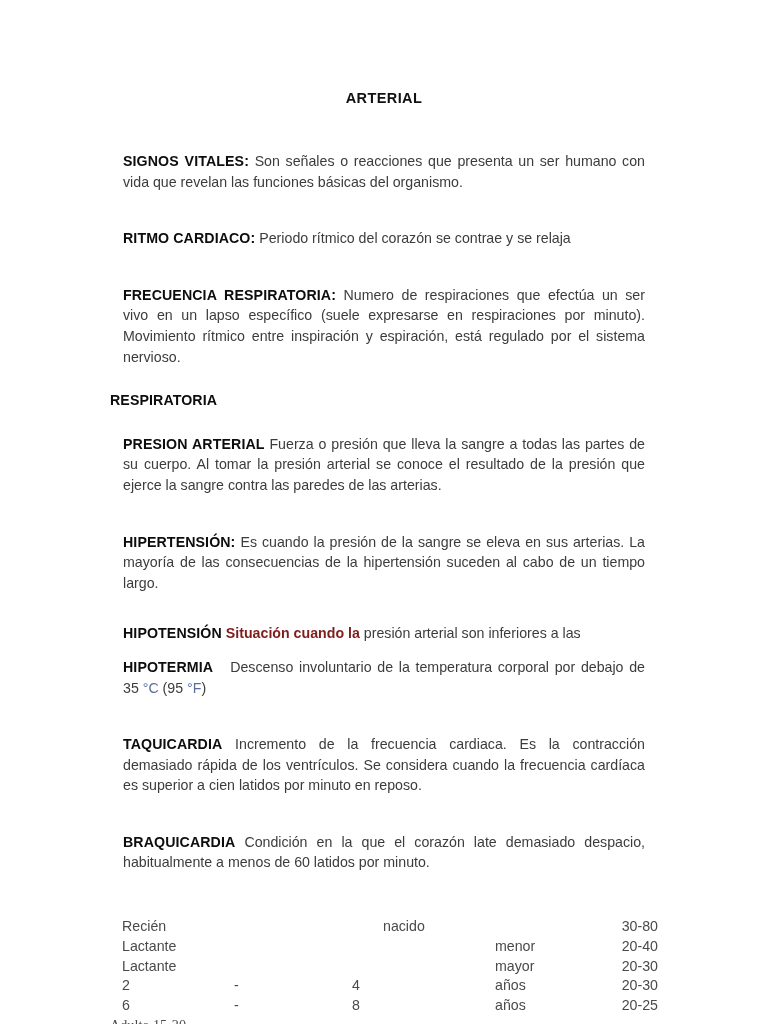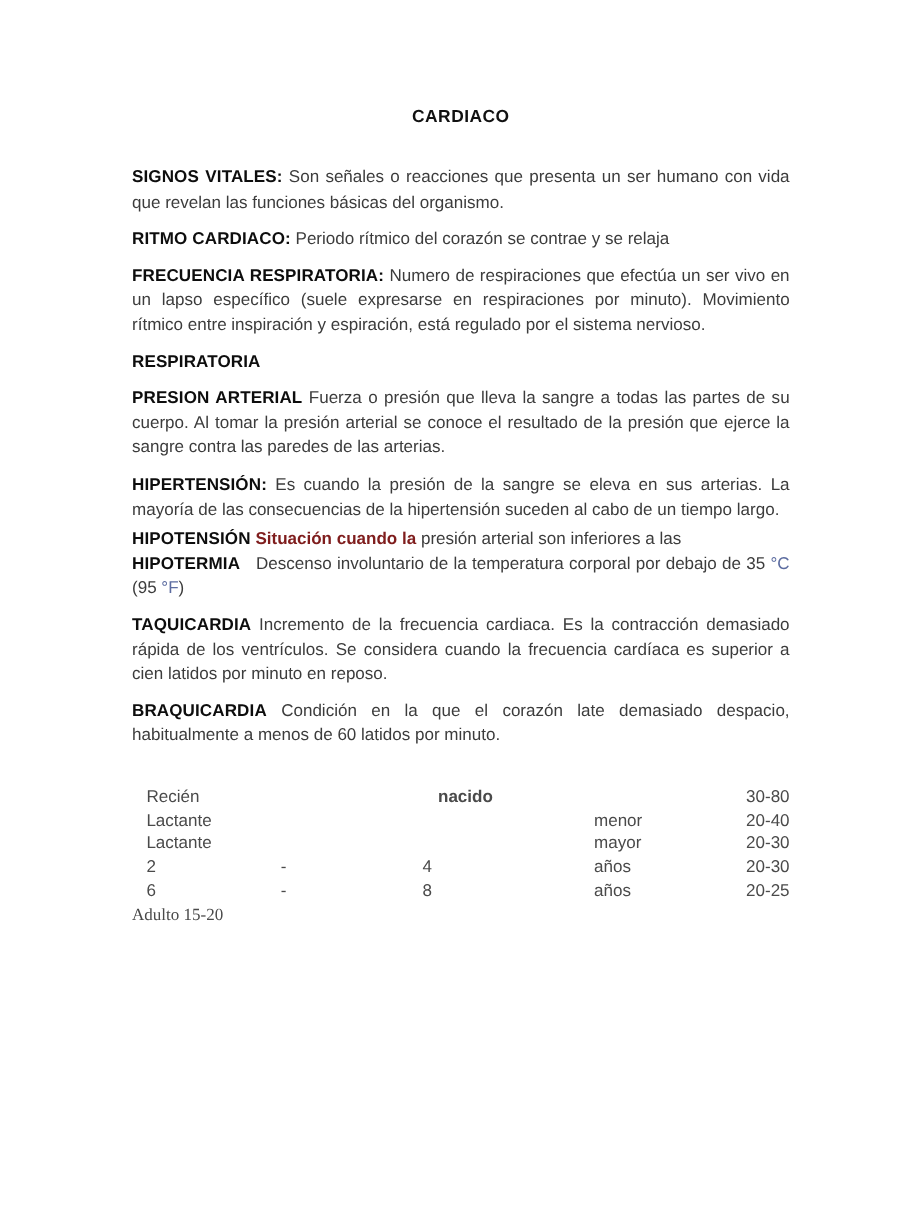--- a/index.html
+++ b/index.html
@@ -36,21 +36,21 @@
     letter-spacing: 0.4px;
     margin: 0;
     padding-top: 89px;
     line-height: 18px;
   }
   .para {
     font-size: 14.2px;
     line-height: 20.6px;
     text-align: justify;
     text-justify: inter-word;
-    margin: 0;
+    margin: 13px;
     color: #3c3c3c;
   }
   .para .term {
     font-weight: bold;
     color: #0d0d0d;
     letter-spacing: 0.1px;
   }
   .para .term-sub {
     font-weight: bold;
     color: #7f1d1d;
@@ -89,38 +89,38 @@
     position: relative;
     height: 19.8px;
   }
   .vcell {
     position: absolute;
     top: 0;
   }
   .c-a { left: 0px; margin-left: 12px; }
   .c-dash { left: 124px; }
   .c-b { left: 242px; }
-  .c-b2 { left: 255px; font-weight: bold; }
+  .c-b2 { left: 273px; }
   .c-c { left: 385px; }
   .c-val { left: 0px; width: 548px; text-align: right; }
   .row-simple {
     display: block;
     font-size: 14.2px;
     line-height: 19.8px;
     color: #4a4a4a;
     font-family: Liberation Serif, serif;
   }
 </style>
 </head>
 <body>
 
 <div class="page">
   <div class="content">
 
-    <h1 class="doc-title">CARDIACO</h1>
+    <h1 class="doc-title">ARTERIAL</h1>
 
     <div class="gap-lg"></div>
 
     <p class="para">
       <span class="term">SIGNOS VITALES:</span><span> Son señales o reacciones que presenta un ser humano con vida que revelan las funciones básicas del organismo.</span>
     </p>
 
     <div class="gap-md"></div>
 
     <p class="para">

